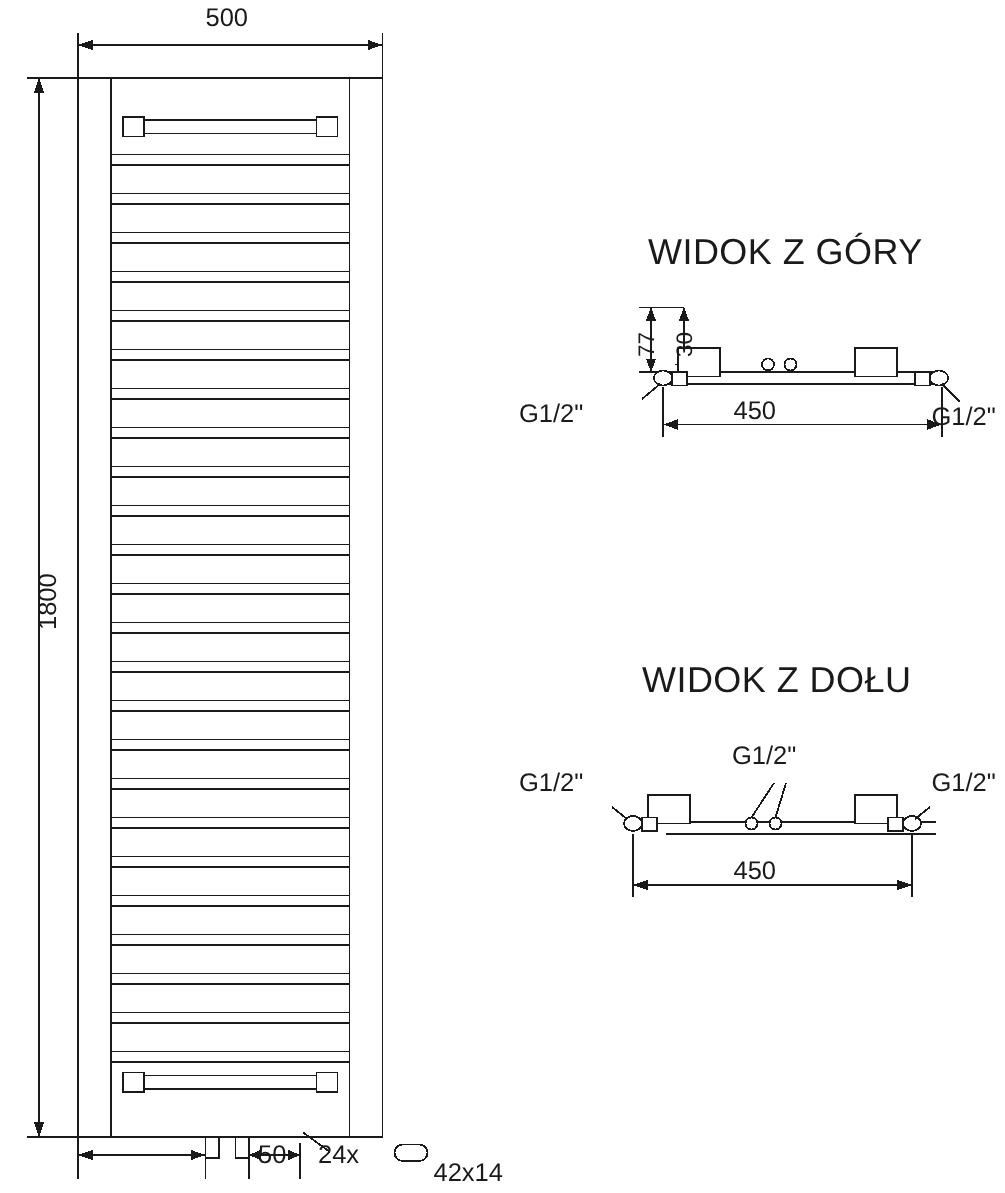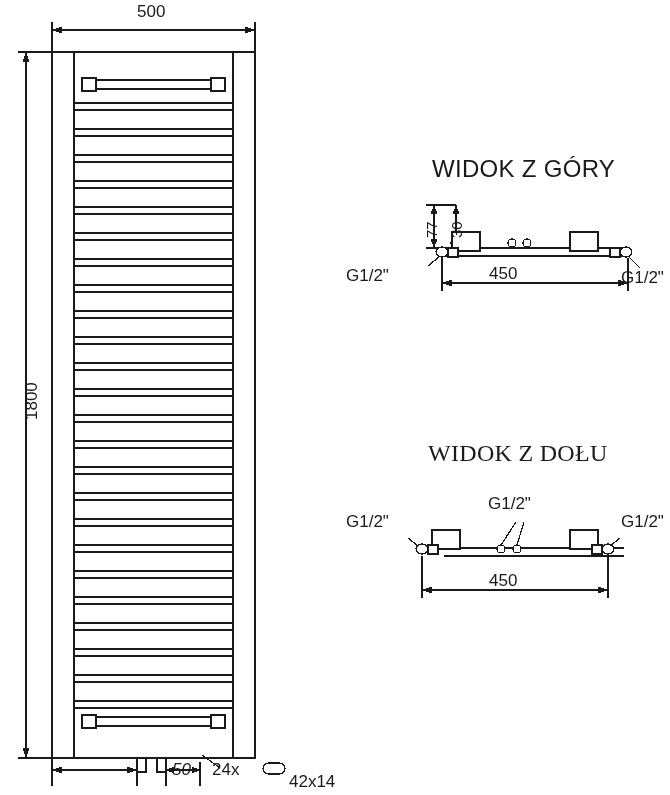--- a/index.html
+++ b/index.html
@@ -151,26 +151,26 @@
       <path d="M604,590 L594,586.5 L594,593.5 Z" fill="#1a1a1a" stroke="none"></path>
 
     </g>
   </svg>
 
   <div class="lbl dim" style="left:133px;top:2px;">500</div>
 
   <div class="lbl dim rot" style="left:18px;top:420px;">1800</div>
 
   <div class="lbl dim" style="left:77px;top:760px;margin-top:32px;">225</div>
-  <div class="lbl dim" style="left:168px;top:760px;font-style:italic;">50</div>
+  <div class="lbl dim" style="left:168px;top:760px;">50</div>
   <div class="lbl dim" style="left:208px;top:760px;">24x</div>
   <div class="lbl dim" style="left:285px;top:760px;margin-top:12px;">42x14</div>
 
   <div class="lbl hdr" style="left:428px;top:155px;">WIDOK Z GÓRY</div>
-  <div class="lbl hdr" style="left:424px;top:440px;font-family:Liberation Serif, serif;">WIDOK Z DOŁU</div>
+  <div class="lbl hdr" style="left:424px;top:440px;">WIDOK Z DOŁU</div>
 
   <div class="lbl dimsm rot" style="left:419px;top:238px;">77</div>
   <div class="lbl dimsm rot" style="left:444px;top:238px;">30</div>
 
   <div class="lbl dim" style="left:342px;top:266px;">G1/2"</div>
   <div class="lbl dim" style="left:617px;top:268px;">G1/2"</div>
   <div class="lbl dim" style="left:485px;top:264px;">450</div>
 
   <div class="lbl dim" style="left:342px;top:512px;">G1/2"</div>
   <div class="lbl dim" style="left:617px;top:512px;">G1/2"</div>

